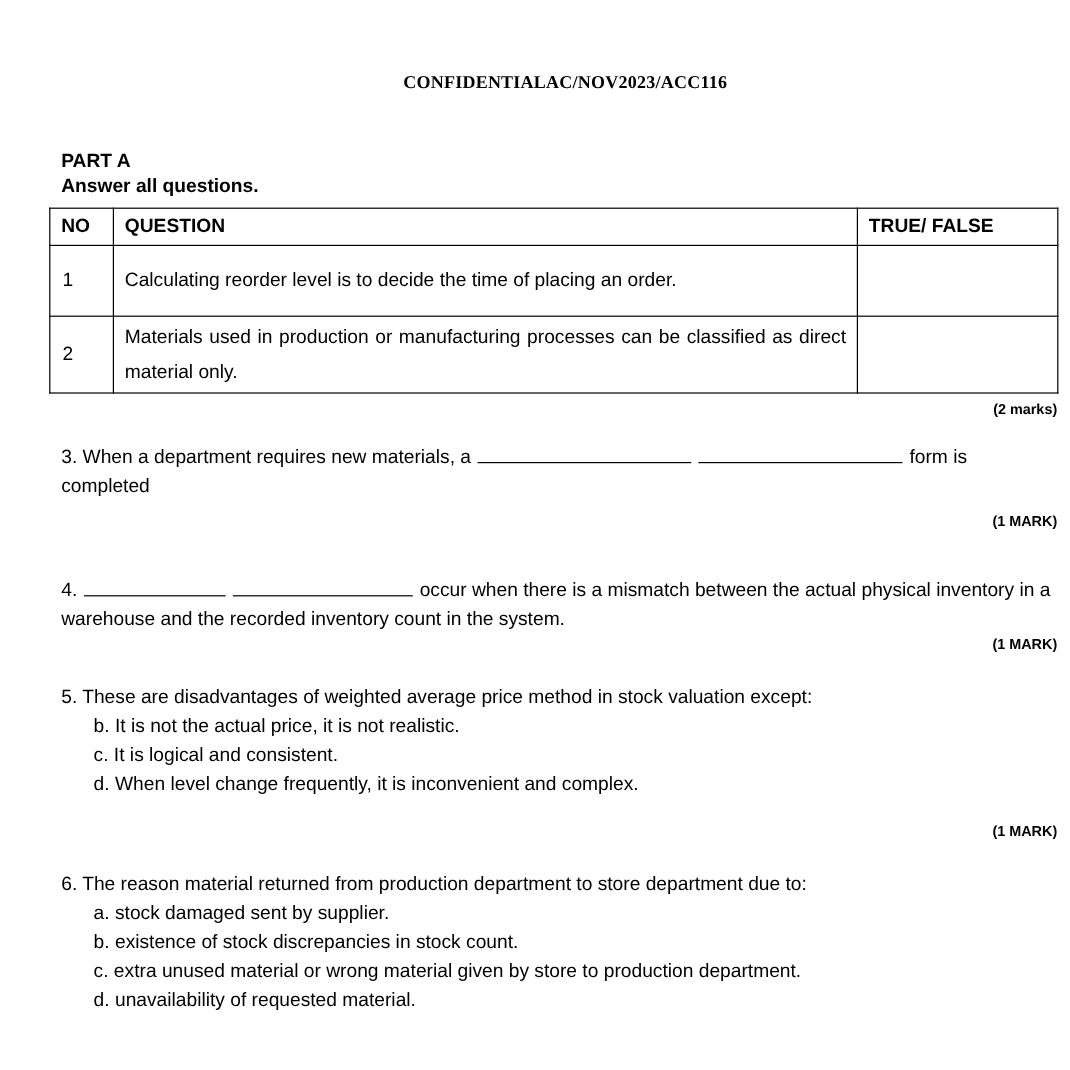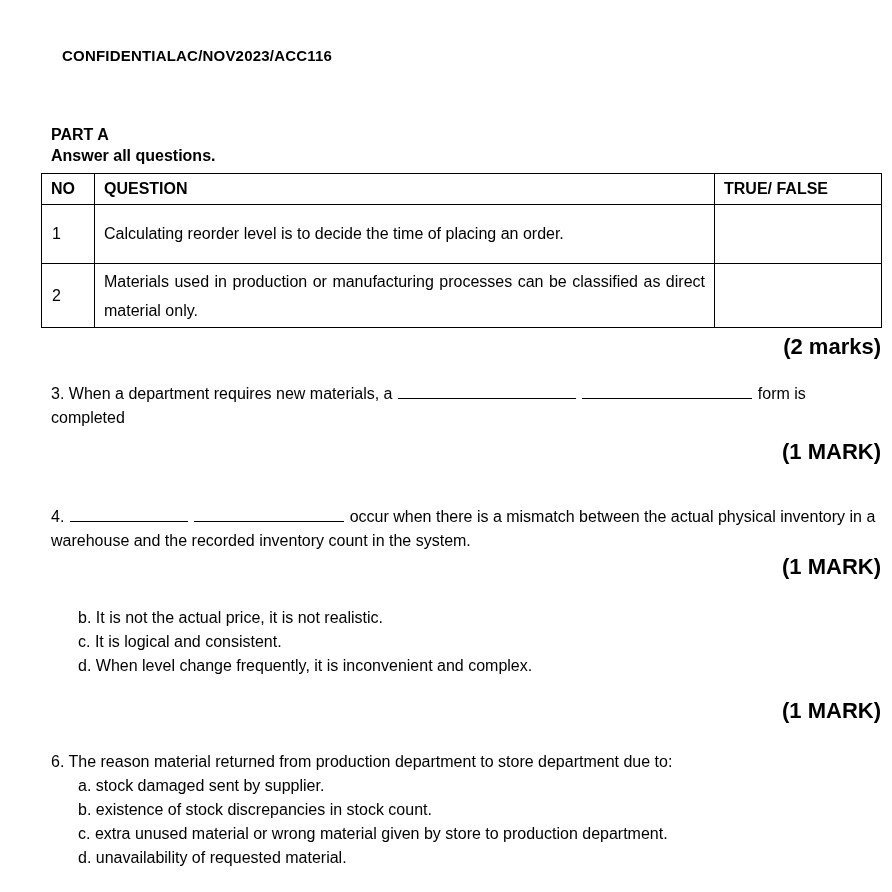--- a/index.html
+++ b/index.html
@@ -20,26 +20,27 @@
   .page {
     position: relative;
     width: 892px;
     height: 892px;
     box-sizing: border-box;
   }
 
   
   .running-head {
     position: absolute;
-    top: 47px;
+    top: 61px;
     left: 62px;
     right: 12px;
     display: flex;
-    justify-content: flex-start;
+    justify-content: center;
     align-items: baseline;
+    font-family: Liberation Serif, serif;
   }
   .running-head .rh-left,
   .running-head .rh-right {
     font-size: 15px;
     font-weight: bold;
     letter-spacing: 0.2px;
     white-space: nowrap;
   }
   .running-head .rh-right {
     margin-right: 0px;
@@ -108,21 +109,21 @@
   tr.row2 td { height: 63px; }
 
   td.qtext-justify .cellpad {
     text-align: justify;
     text-align-last: left;
     line-height: 29px;
   }
 
   
   .marks {
-    font-size: 22px;
+    font-size: 12px;
     font-weight: bold;
     text-align: right;
     width: 830px;
   }
   .marks.mk-2   { margin-top: 6px; }
   .marks.mk-q3  { margin-top: 9px; }
   .marks.mk-q4  { margin-top: 1px; }
   .marks.mk-q5  { margin-top: 20px; }
 
   
@@ -228,20 +229,21 @@
       <div class="q-line"><span>3. When a department requires new materials, a </span><span class="blank b-a"></span> <span class="blank b-b"></span><span> form is completed</span></div>
     </div>
     <div class="marks mk-q3">(1 MARK)</div>
 
     <div class="q-block q-fill q4">
       <div class="q-line"><span>4. </span><span class="blank b-c"></span> <span class="blank b-d"></span><span> occur when there is a mismatch between the actual physical inventory in a warehouse and the recorded inventory count in the system.</span></div>
     </div>
     <div class="marks mk-q4">(1 MARK)</div>
 
     <div class="q-block q-mcq">
+      <div class="q-stem">5. These are disadvantages of weighted average price method in stock valuation except:</div>
       <ul class="opts">
         <li>b. It is not the actual price, it is not realistic.</li>
         <li>c. It is logical and consistent.</li>
         <li>d. When level change frequently, it is inconvenient and complex.</li>
       </ul>
     </div>
     <div class="marks mk-q5">(1 MARK)</div>
 
     <div class="q-block q-mcq">
       <div class="q-stem">6. The reason material returned from production department to store department due to:</div>

